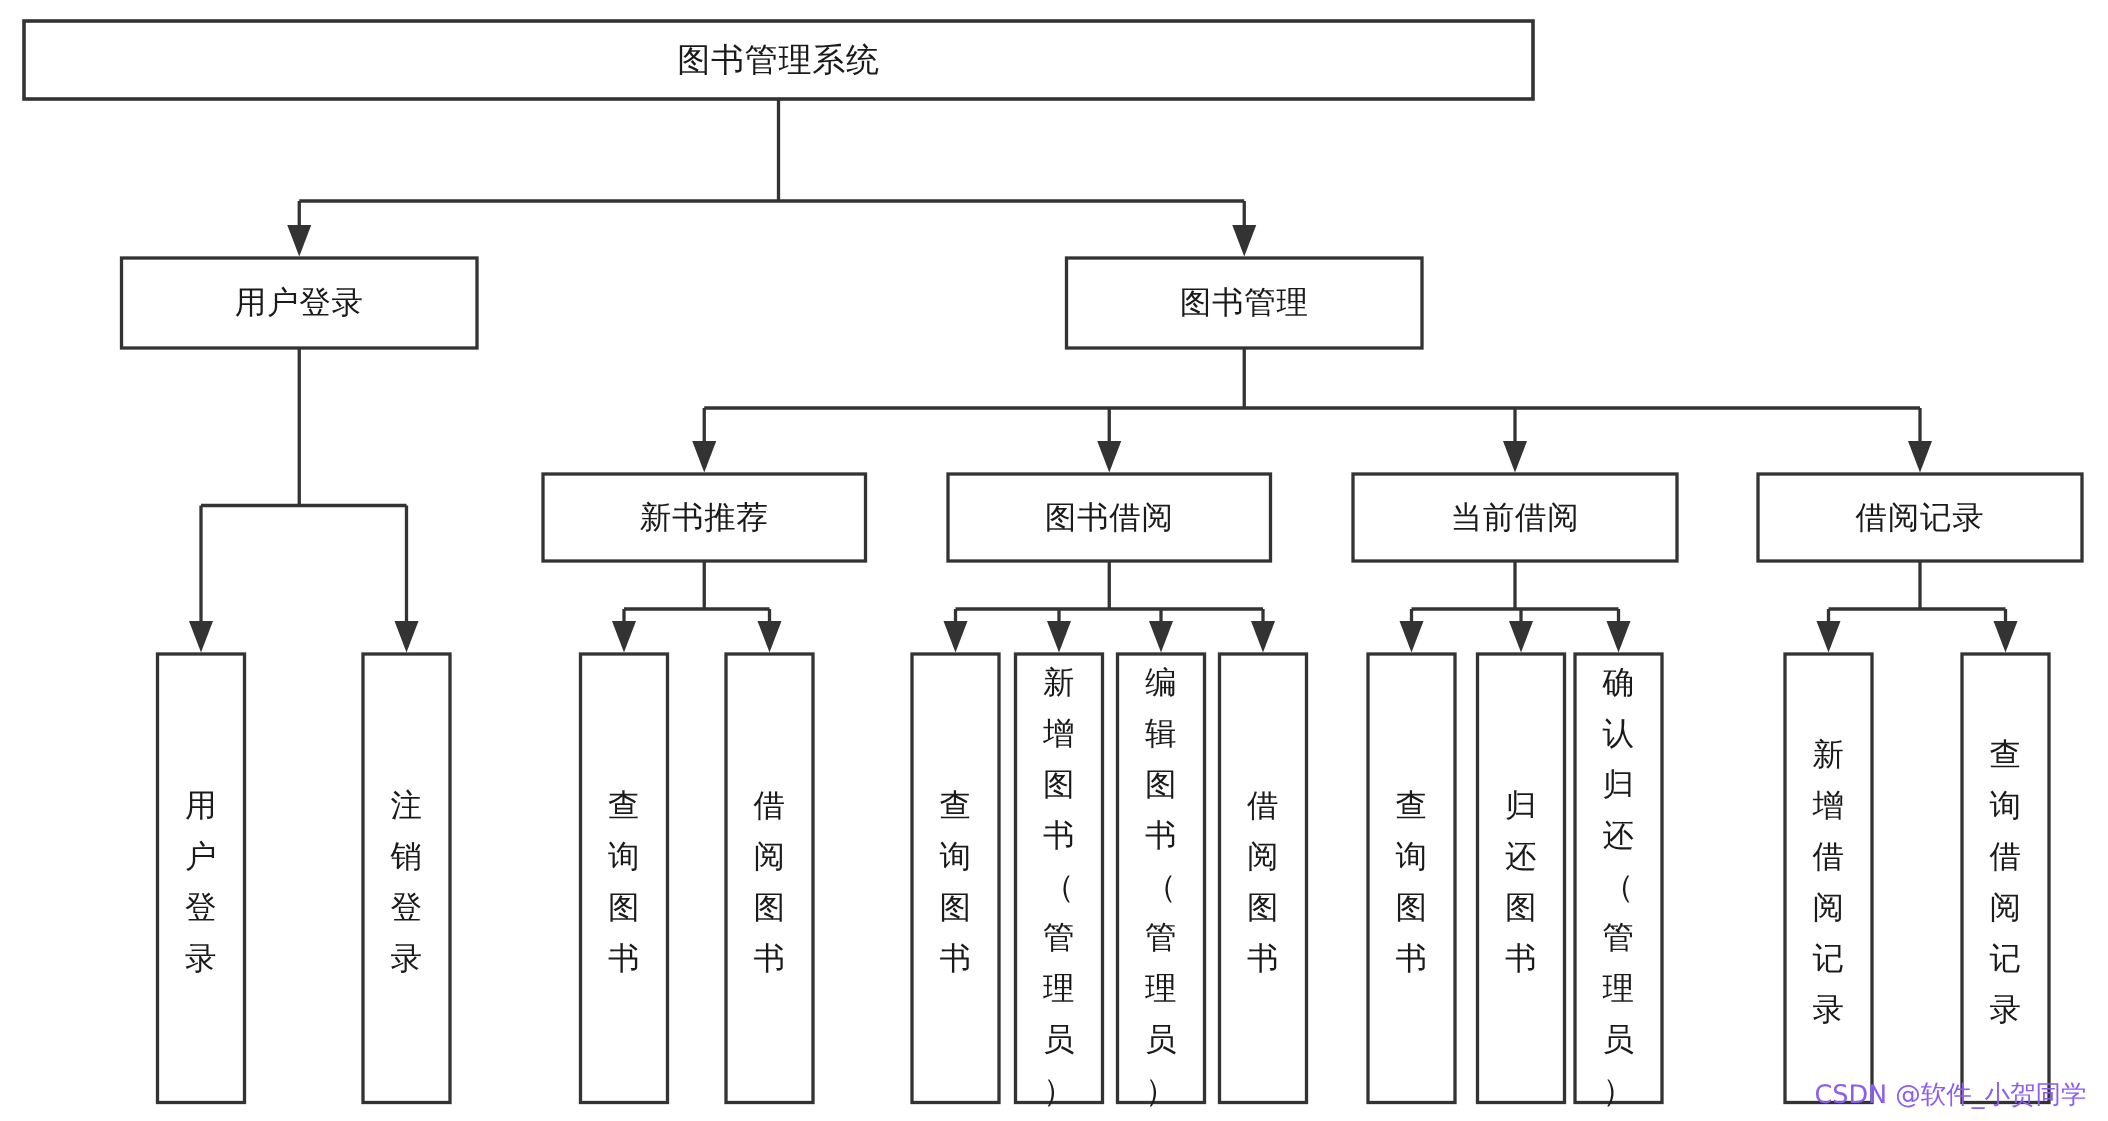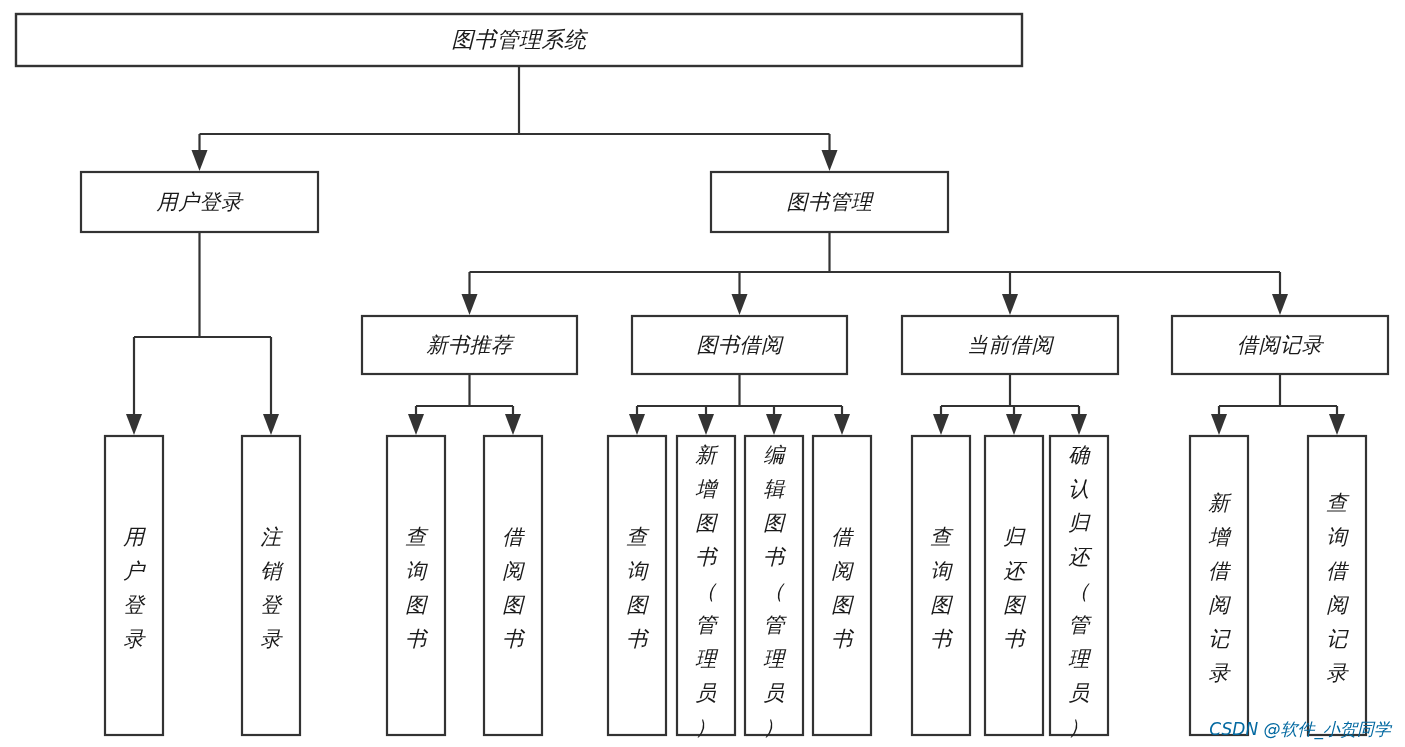--- a/index.html
+++ b/index.html
@@ -12,21 +12,20 @@
     width: 1405px;
     height: 747px;
     font-family: "DejaVu Sans", "Liberation Sans", sans-serif;
     overflow: hidden;
     position: relative;
   }
   #diagram-root {
     position: relative;
     width: 1405px;
     height: 747px;
-    font-style: italic;
   }
   svg#tree-svg {
     position: absolute;
     top: 0;
     left: 0;
     width: 1405px;
     height: 747px;
     display: block;
   }
   .node-box {
@@ -64,21 +63,21 @@
     fill: #1a1a1a;
     text-anchor: middle;
     letter-spacing: 0.5px;
   }
   .watermark {
     position: absolute;
     right: 14px;
     bottom: 6px;
     font-family: "DejaVu Sans", "Liberation Sans", sans-serif;
     font-size: 17px;
-    color: #0369a1;
+    color: #8b5cf6;
     white-space: nowrap;
     user-select: none;
   }
 </style>
 </head>
 <body>
 
 <div id="diagram-root">
   <svg id="tree-svg" viewBox="0 0 1405 747" xmlns="http://www.w3.org/2000/svg">
     <g id="edges-layer">

